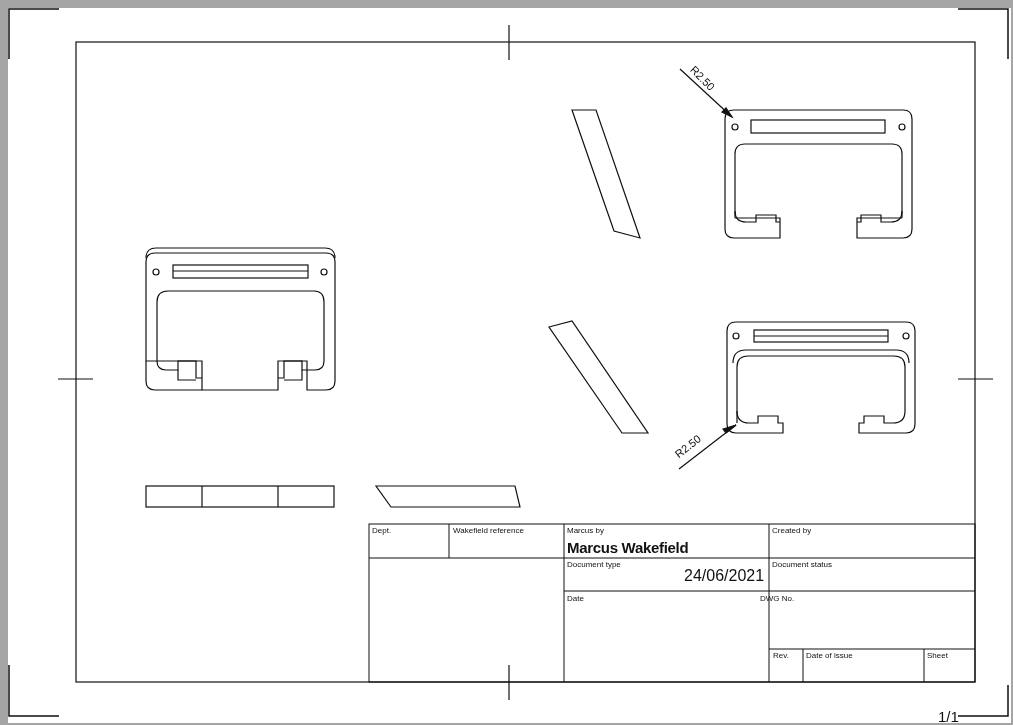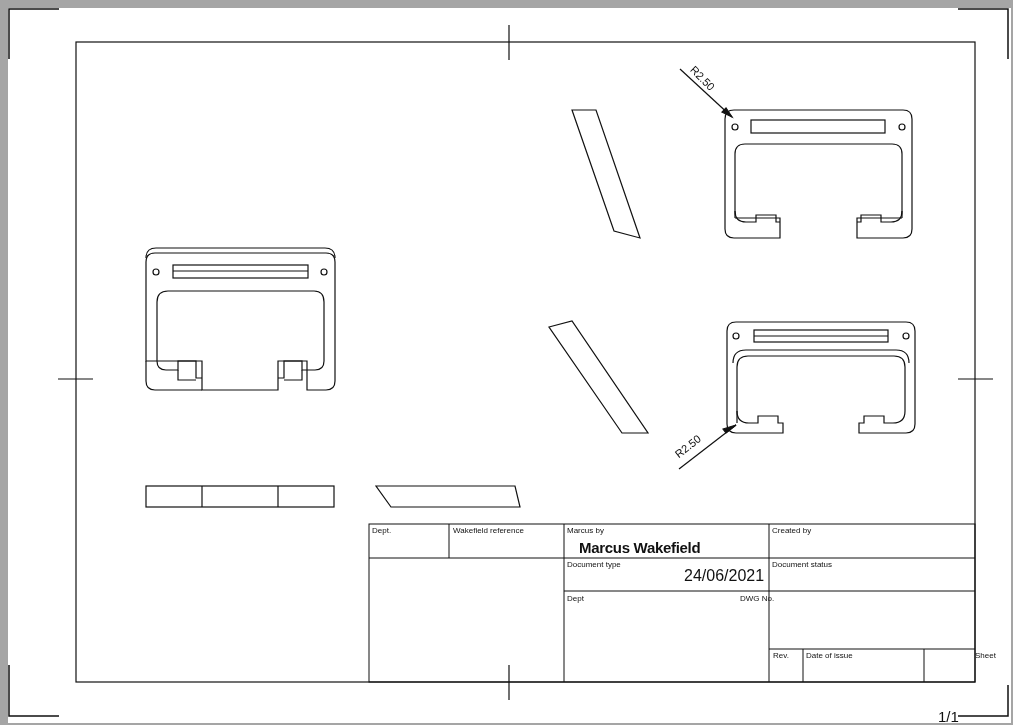--- a/index.html
+++ b/index.html
@@ -123,24 +123,24 @@
     </g>
   </g>
 </svg>
 
 <div class="dim-text" style="left:680px; top:52px; transform: rotate(45deg);">R2.50</div>
 <div class="dim-text" style="left:672px; top:440px; transform: rotate(-38deg);">R2.50</div>
 
 <div class="tb-text tb-label" style="left:364px; top:518px;">Dept.</div>
 <div class="tb-text tb-label" style="left:445px; top:518px;">Wakefield reference</div>
 <div class="tb-text tb-label" style="left:559px; top:518px;">Marcus by</div>
-<div class="tb-text tb-created" style="left:559px; top:531px;margin-left:12px;">Marcus Wakefield</div>
+<div class="tb-text tb-created" style="left:559px; top:531px;">Marcus Wakefield</div>
 <div class="tb-text tb-date" style="left:676px; top:531px;">24/06/2021</div>
 <div class="tb-text tb-label" style="left:764px; top:518px;">Created by</div>
 <div class="tb-text tb-label" style="left:559px; top:552px;">Document type</div>
 <div class="tb-text tb-label" style="left:764px; top:552px;">Document status</div>
-<div class="tb-text tb-label" style="left:559px; top:586px;">Dept</div>
-<div class="tb-text tb-label" style="left:732px; top:586px;">DWG No.</div>
+<div class="tb-text tb-label" style="left:559px; top:586px;">Date</div>
+<div class="tb-text tb-label" style="left:752px; top:586px;">DWG No.</div>
 <div class="tb-text tb-label" style="left:765px; top:643px;">Rev.</div>
 <div class="tb-text tb-label" style="left:798px; top:643px;">Date of issue</div>
-<div class="tb-text tb-label" style="left:919px; top:643px;margin-left:48px;">Sheet</div>
+<div class="tb-text tb-label" style="left:919px; top:643px;">Sheet</div>
 <div class="tb-text tb-sheet" style="left:930px; top:656px;margin-top:44px;">1/1</div>
 </div>
 
 </body></html>

